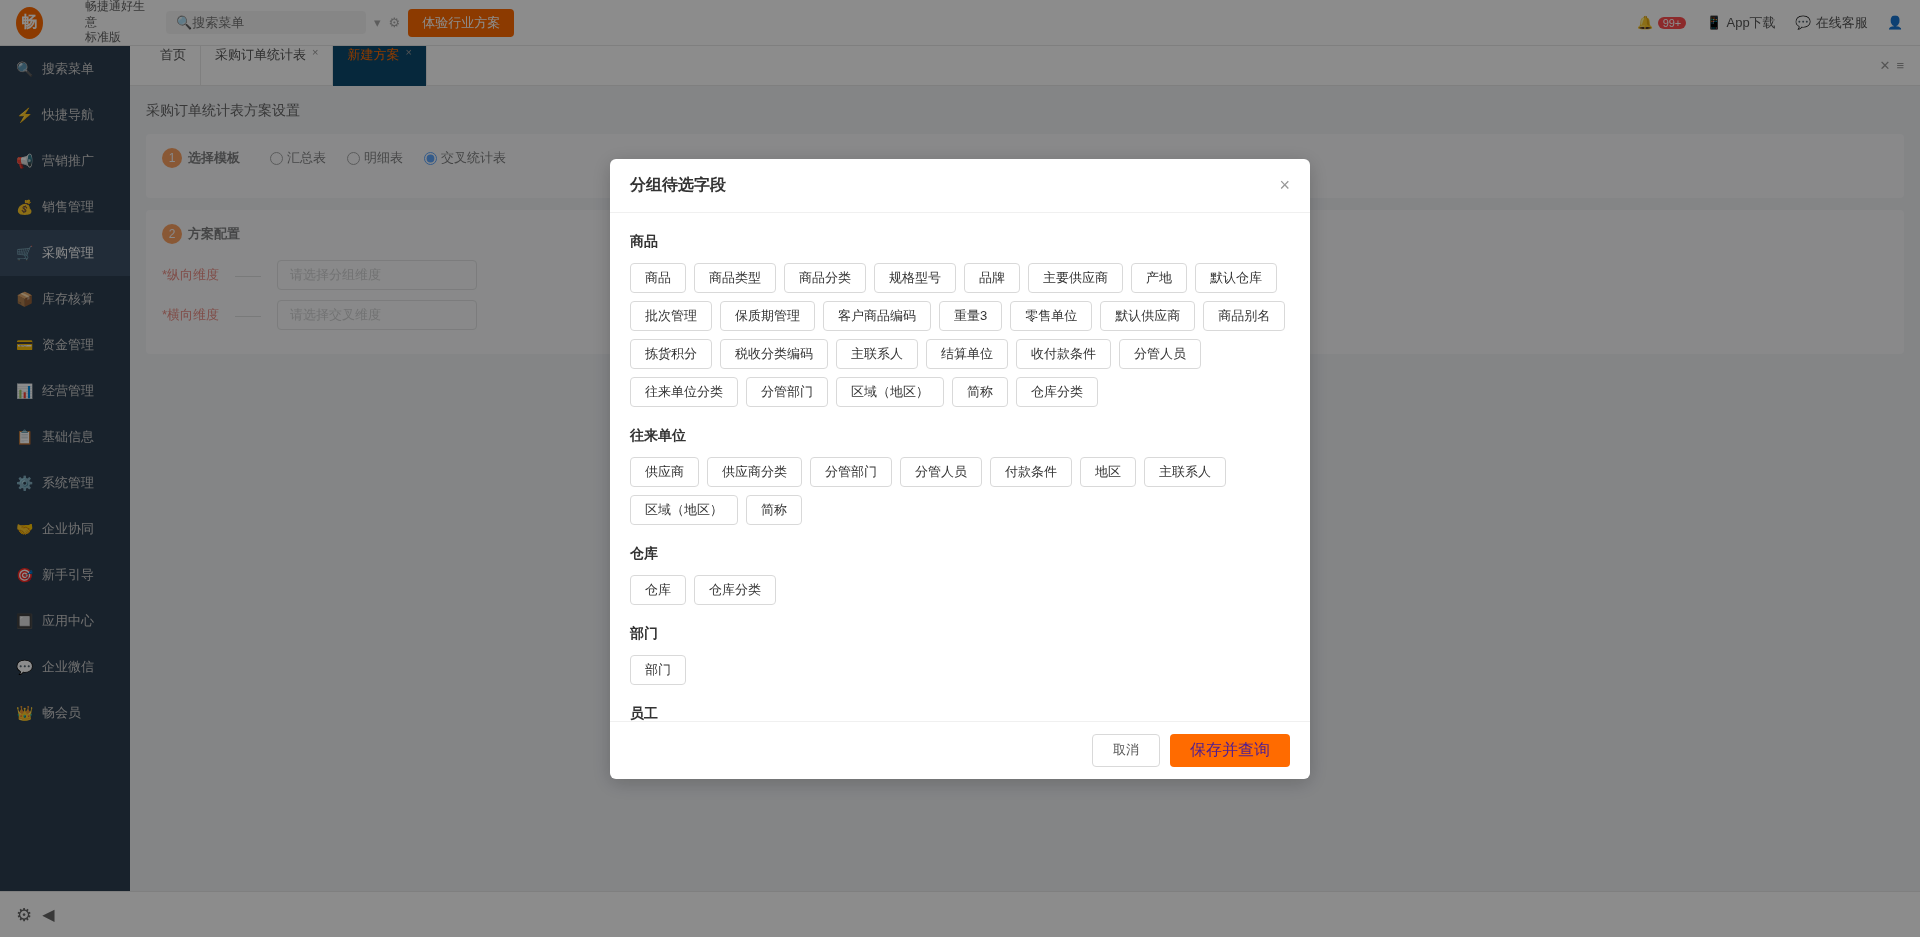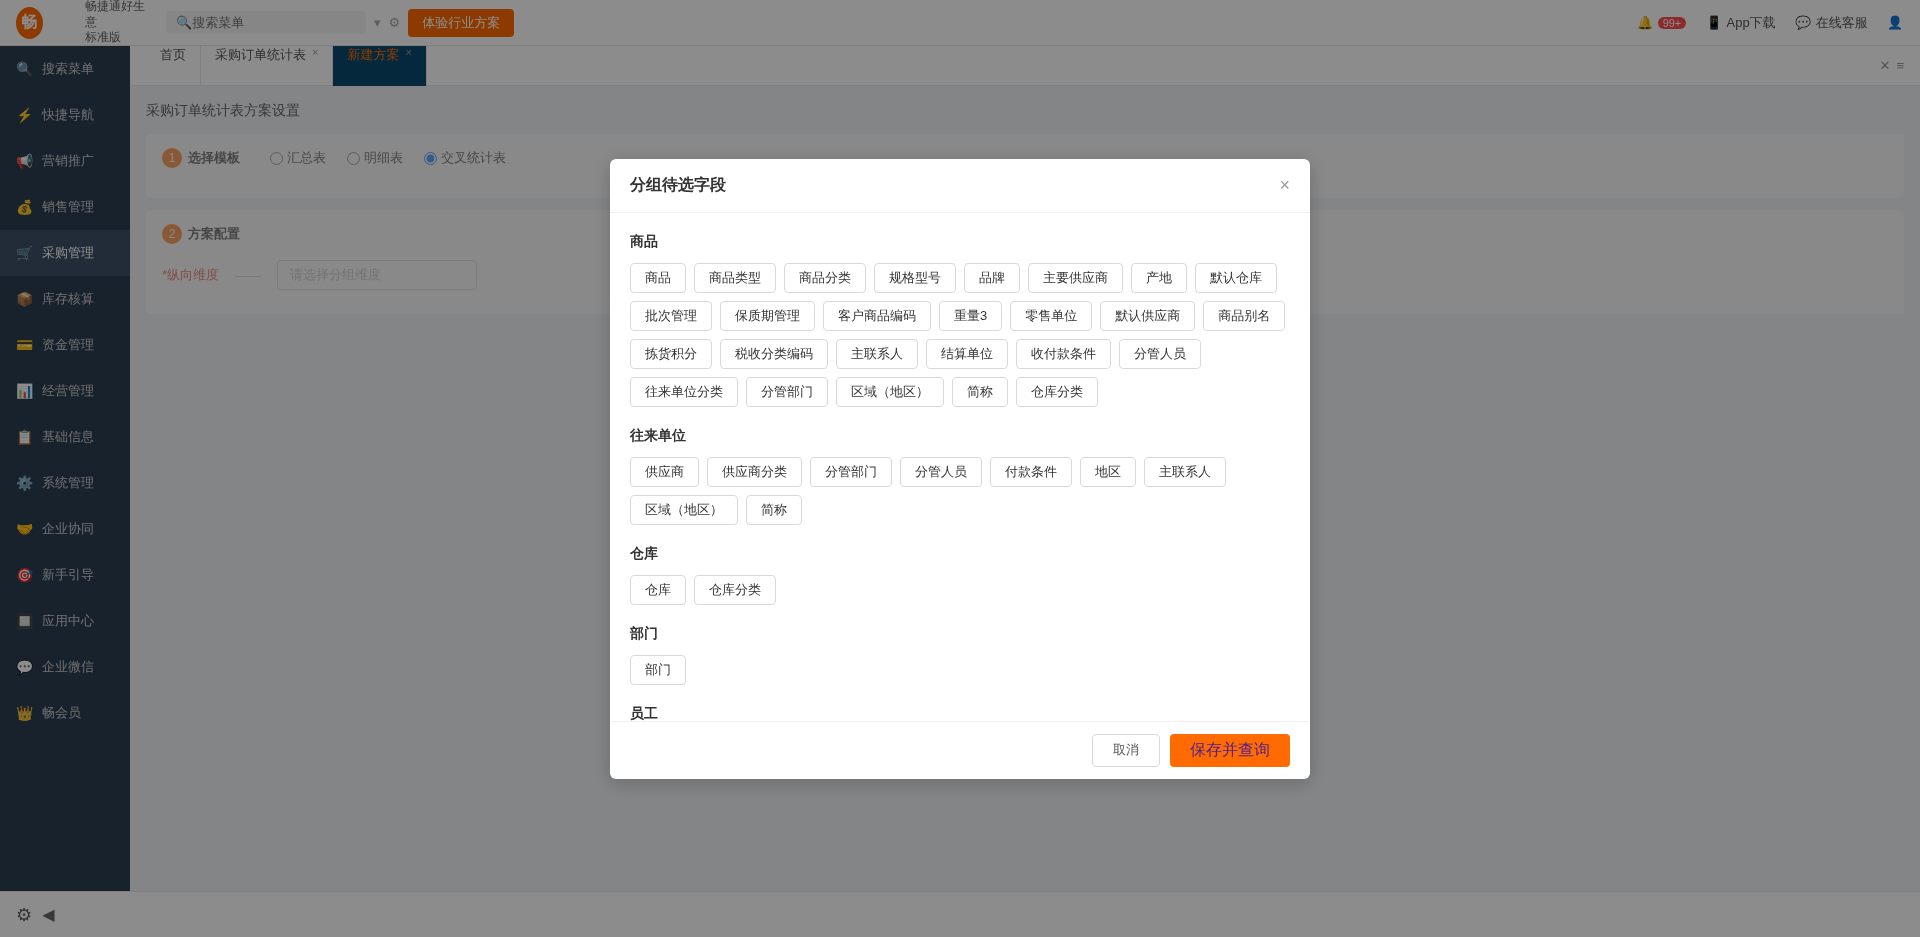--- a/index.html
+++ b/index.html
@@ -504,19 +504,24 @@
       <div class="step">
         <div class="step-num">2</div>
         <div class="step-label">方案配置</div>
       </div>
     </div>
     <div style="display:flex; gap:16px; margin-bottom:10px; align-items:center;">
       <span style="color:#e74c3c; font-size:13px;">*纵向维度</span>
       <span style="color:#ccc;">——</span>
       <div style="border:1px solid #d9d9d9; border-radius:4px; padding:5px 12px; color:#bbb; font-size:13px; min-width:200px;">请选择分组维度</div>
     </div>
+    <div style="display:flex; gap:16px; margin-bottom:10px; align-items:center;">
+      <span style="color:#e74c3c; font-size:13px;">*横向维度</span>
+      <span style="color:#ccc;">——</span>
+      <div style="border:1px solid #d9d9d9; border-radius:4px; padding:5px 12px; color:#bbb; font-size:13px; min-width:200px;">请选择交叉维度</div>
+    </div>
   </div>
 </div>
 
 <div class="bottom-bar">
   <span class="btn-settings">⚙</span>
   <span class="btn-sound">◀</span>
 </div>
 
 </body></html>

